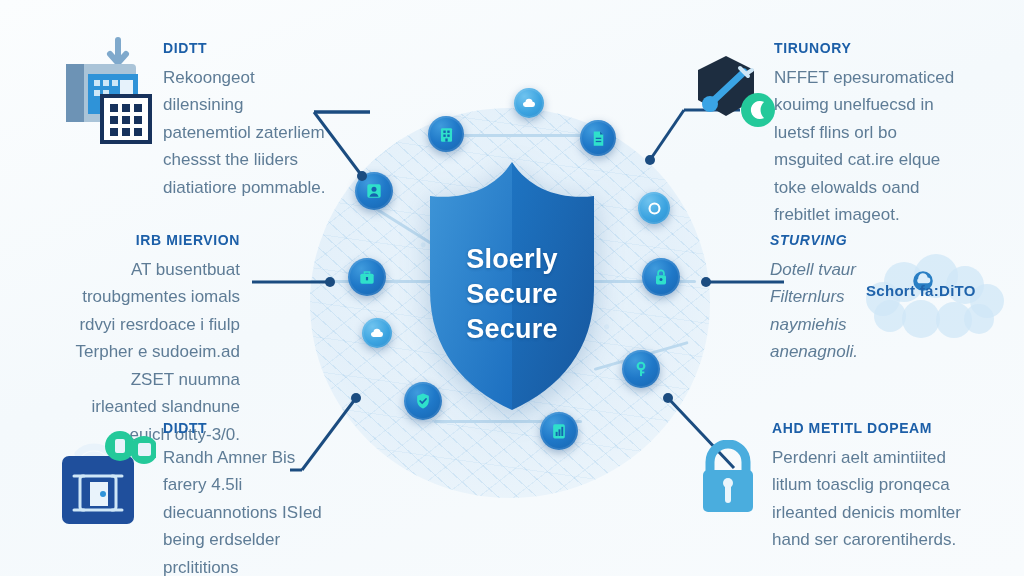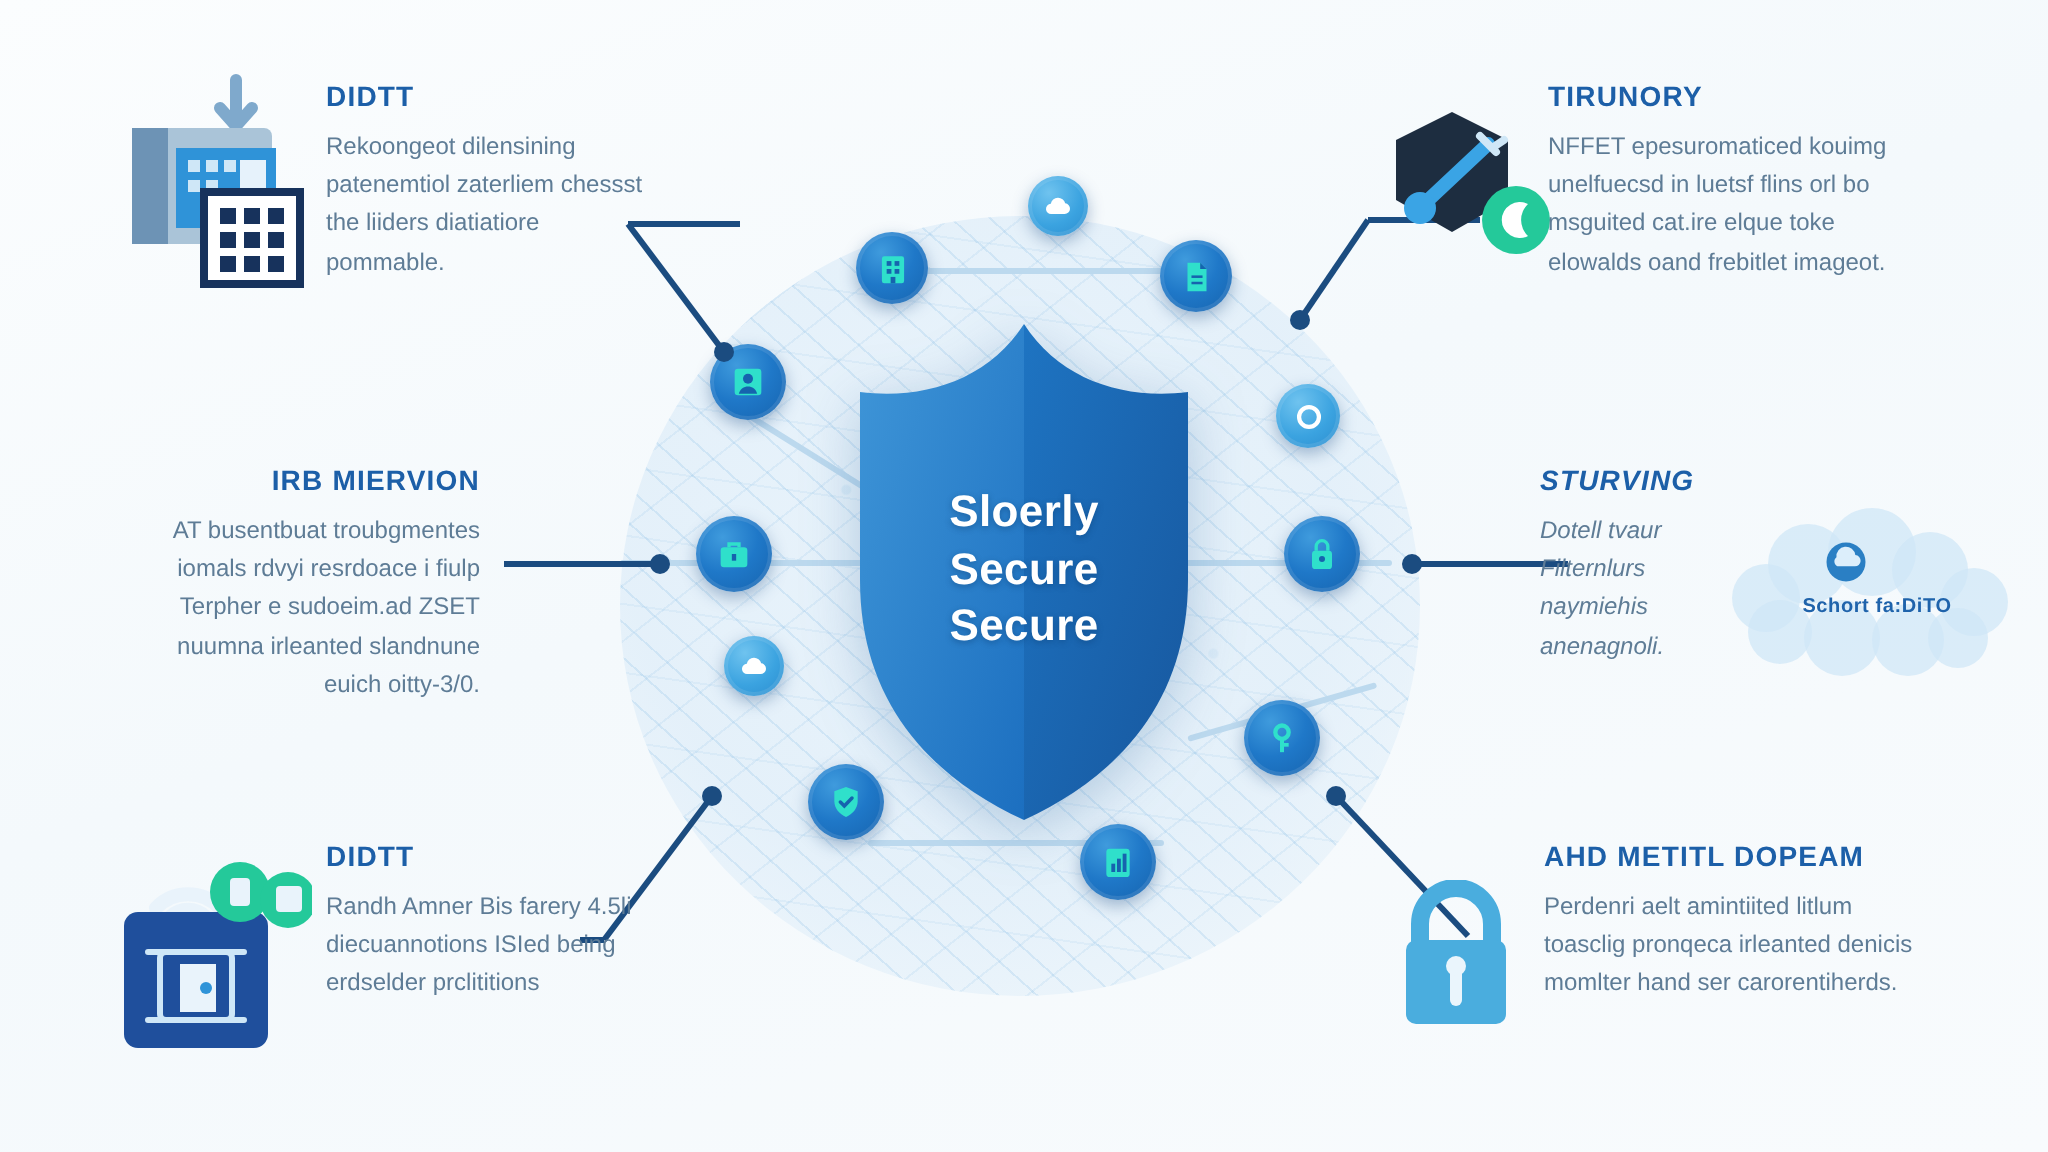--- a/index.html
+++ b/index.html
@@ -37,21 +37,21 @@
 
   
   .spoke { position:absolute; background:#bcd9ee; height:3px; border-radius:2px; }
 
   
   .shield { position:absolute; left:122px; top:60px; width:180px; height:252px; filter:drop-shadow(0 6px 14px rgba(30,90,150,.28)); }
   .shield svg { display:block; width:100%; height:100%; }
   .shield-text {
     position:absolute; left:0; right:0; top:82px;
     text-align:center; color:#ffffff;
-    font-size:22px; font-weight:bold; line-height:1.30;
+    font-size:27px; font-weight:bold; line-height:1.30;
     letter-spacing:.2px; text-shadow:0 1px 3px rgba(10,60,110,.45);
   }
 
   
   .node {
     position:absolute; border-radius:50%;
     background:radial-gradient(circle at 35% 28%, #3f9bdd 0%, #1f78c8 48%, #1663ae 100%);
     box-shadow:0 3px 8px rgba(20,70,125,.35), inset 0 0 0 2px rgba(255,255,255,.10);
     display:flex; align-items:center; justify-content:center;
   }
@@ -63,33 +63,33 @@
   
   .lead { position:absolute; }
   .lead svg { display:block; overflow:visible; }
 
   
   .block { position:absolute; }
   .block h3 {
     font-size:14px; font-weight:bold; color:#1c5fa8;
     letter-spacing:.6px; margin-bottom:7px; line-height:1.18;
   }
-  .block p { font-size:12px; line-height:1.62; color:#5e7c96; }
+  .block p { font-size:17px; line-height:1.62; color:#5e7c96; }
   .block.right-align { text-align:right; }
 
   
   .ill { position:absolute; }
   .ill svg { display:block; }
 
   
   .cloud-deco { position:absolute; left:862px; top:252px; width:150px; height:88px; }
   .cloud-deco .puff { position:absolute; border-radius:50%; background:#cfe6f6; opacity:.72; }
   .cloud-label {
-    position:absolute; left:866px; top:282px; width:145px; text-align:center;
-    font-size:10px; font-weight:bold; color:#1f63ab; letter-spacing:.3px;margin-top:16px;
+    position:absolute; left:866px; top:282px; width:145px; 
+    font-size:15px; font-weight:bold; color:#1f63ab; letter-spacing:.3px;
   }
 </style>
 </head>
 <body>
 
 <div id="stage">
 
   <div class="hub">
     <div class="hub-circle"></div>
 

